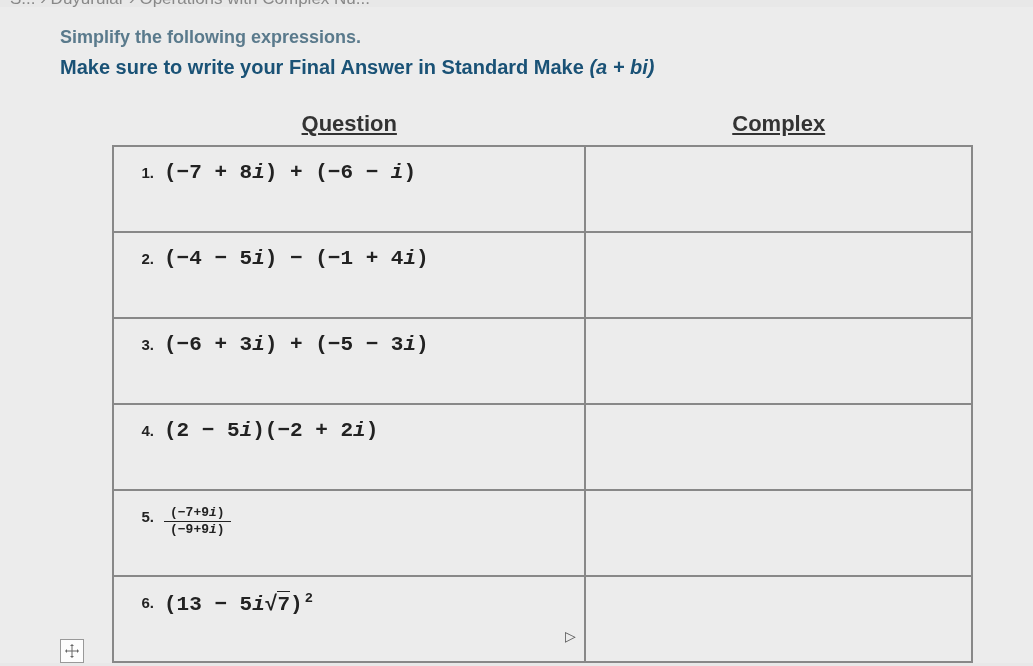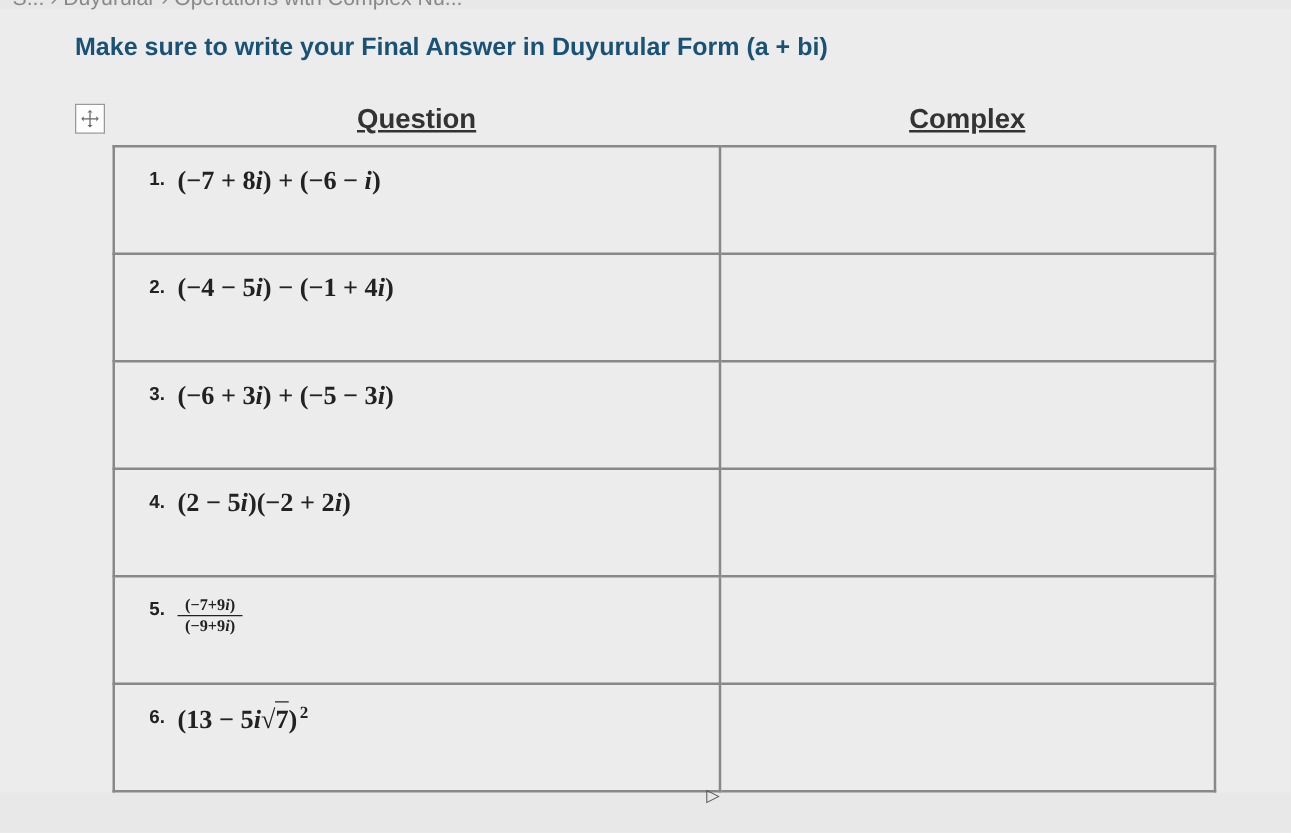--- a/index.html
+++ b/index.html
@@ -30,26 +30,27 @@
       overflow: hidden;
       white-space: nowrap;
     }
     .instruction {
       font-size: 20px;
       font-weight: 700;
       color: #1a5276;
       margin-bottom: 28px;
     }
     .formula {
+      font-style: italic;
       color: #1a5276;
     }
     .wrapper {
       display: flex;
-      align-items: flex-start;
-      gap: 6px;
+      align-items: flex-end;
+      gap: 28px;
     }
     .move-icon {
       width: 22px;
       height: 22px;
       border: 1.5px solid #999;
       margin-top: 5px;
       flex-shrink: 0;
       display: flex;
       align-items: center;
       justify-content: center;
@@ -84,21 +85,21 @@
     .qnum {
       width: 28px;
       text-align: right;
       margin-right: 10px;
       font-weight: 700;
       font-family: "Segoe UI", sans-serif;
       font-size: 15px;
       padding-top: 3px;
     }
     .qexpr {
-      font-family: Liberation Serif, serif;
+      font-family: Liberation Mono, monospace;
       font-size: 21px;
       font-weight: 600;
     }
     .ital { font-style: italic; }
     .frac {
       display: inline-block;
       text-align: center;
       vertical-align: middle;
       font-size: 13px;
       line-height: 1.2;
@@ -133,22 +134,23 @@
       color: #555;
       pointer-events: none;
     }
   </style>
 </head>
 <body>
 
 <div class="breadcrumb">S...  ›  Duyurular  ›  Operations with Complex Nu...</div>
 
 <div class="content">
+  <div class="cutoff-text">Simplify the following expressions.</div>
   <div class="instruction">
-    <span>Make sure to write your Final Answer in Duyurular Form </span><span class="formula">(a + bi)</span>
+    <span>Make sure to write your Final Answer in Standard Make </span><span class="formula">(a + bi)</span>
   </div>
 
   <div class="wrapper">
     <div class="move-icon">
       <svg width="16" height="16" viewBox="0 0 16 16">
         <path d="M8 1 L6 3 L10 3 Z M8 15 L6 13 L10 13 Z M1 8 L3 6 L3 10 Z M15 8 L13 6 L13 10 Z" fill="#666"></path>
         <line x1="8" y1="3" x2="8" y2="13" stroke="#666" stroke-width="1"></line>
         <line x1="3" y1="8" x2="13" y2="8" stroke="#666" stroke-width="1"></line>
       </svg>
     </div>

